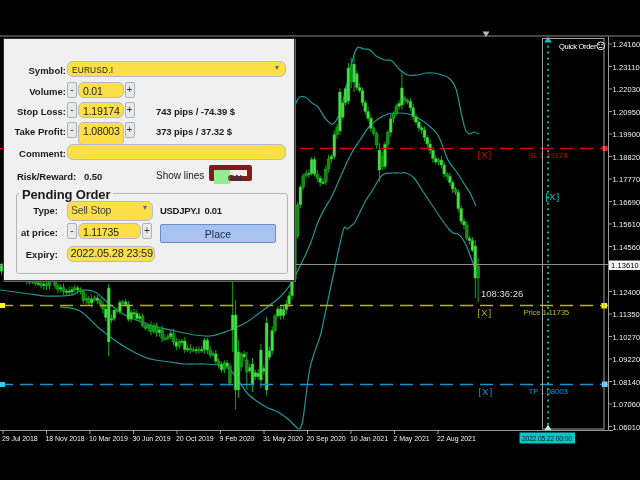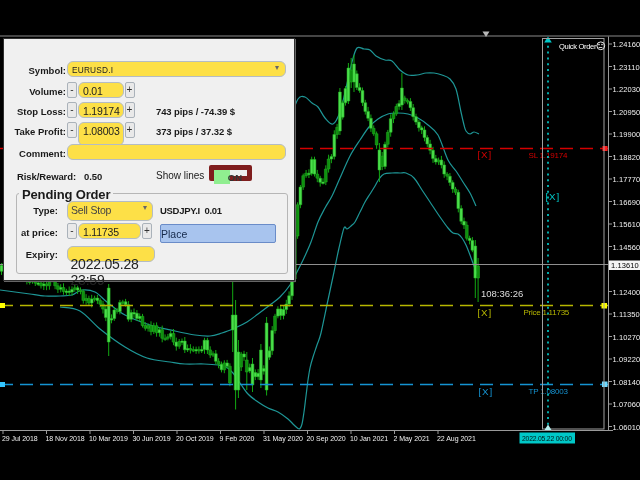--- a/index.html
+++ b/index.html
@@ -156,19 +156,19 @@
         <span class="val" style="position:absolute;left:3px;top:2px;color:#444">Sell Stop</span>
         <span style="position:absolute;right:5px;top:1px;color:#666;font-size:8px">▾</span>
       </div>
   <div class="ptxt" style="left:156px;top:166px;letter-spacing:-0.3px">USDJPY.I&nbsp; 0.01</div>
   <div class="lbl" style="left:-6px;top:188px">at price:</div>
   <div class="btnsp" style="left:63px;top:184px">-</div>
   <div class="fld" style="left:74px;top:184px;width:63px;height:16px">
         <span class="val" style="position:absolute;left:4px;top:2px">1.11735</span>
       </div>
   <div class="btnsp" style="left:138px;top:184px">+</div>
-  <div style="position:absolute;left:156px;top:184.5px;width:116px;height:19px;background:#a8c4ee;border:1px solid #6a8cc8;border-radius:2px;font-size:10.5px;color:#15294a;line-height:18px">Place</div>
+  <div style="position:absolute;left:156px;top:184.5px;width:116px;height:19px;background:#a8c4ee;border:1px solid #6a8cc8;border-radius:2px;text-align:center;font-size:10.5px;color:#15294a;line-height:18px">Place</div>
   <div class="lbl" style="left:-6px;top:210px">Expiry:</div>
   <div class="fld" style="left:62.5px;top:207px;width:88px;height:16px">
-        <span style="position:absolute;left:3px;top:9px;font-size:14px;letter-spacing:-0.2px">2022.05.28 23:59</span>
+        <span style="position:absolute;left:3px;top:0;font-size:11px;letter-spacing:-0.2px">2022.05.28 23:59</span>
       </div>
 </div>
 </div>
 
 </body></html>

